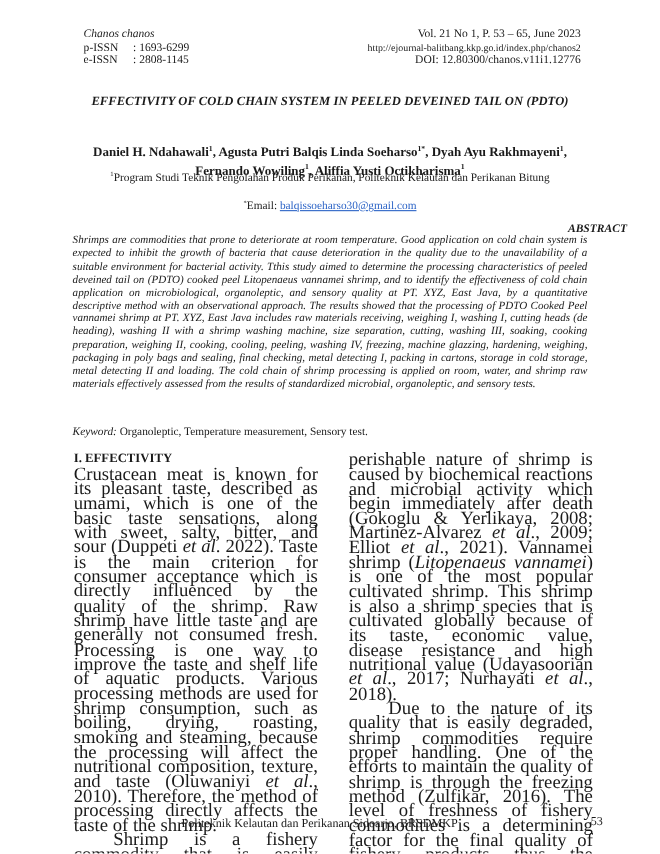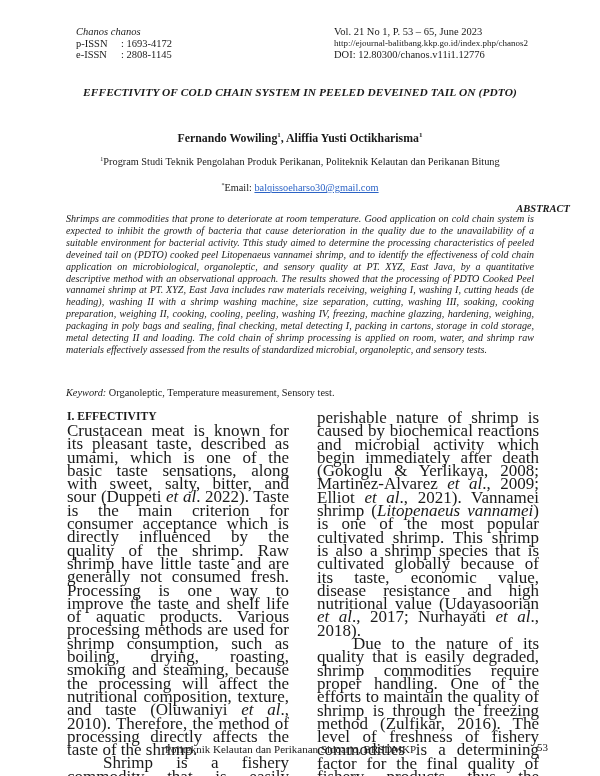--- a/index.html
+++ b/index.html
@@ -3,21 +3,21 @@
 <meta charset="utf-8">
 <style>
   html, body { margin:0; padding:0; background:#ffffff; }
   body { width:600px; height:776px; position:relative; overflow:hidden;
          font-family:"Liberation Serif","DejaVu Serif",serif; color:#1a1a1a; }
   .abs { position:absolute; }
   .hdr { font-size:10.5px; line-height:11.5px; }
   .hdr-left { left:76px; top:26px; }
   .hdr-left .j { font-style:italic; }
   .hdr-left .row span.k { display:inline-block; width:45px; }
-  .hdr-right { right:72px; top:26px; text-align:left;margin-left:24px; }
+  .hdr-right { right:72px; top:26px; text-align:right;margin-left:24px; }
   .hdr-right .url { font-size:9px; }
   .title { left:40px; width:520px; top:85px; text-align:center; font-weight:bold; font-style:italic;
            font-size:11.4px; line-height:14px; letter-spacing:0.1px; }
   .authors { left:30px; width:540px; top:128px; text-align:center; font-weight:bold; font-size:11.8px; line-height:14px; }
   .authors sup { font-size:7px; }
   .affil { left:30px; width:540px; top:156px; text-align:center; font-size:10.3px; }
   .affil sup { font-size:6px; }
   .email { left:30px; width:540px; top:182px; text-align:center; font-size:10.3px; }
   .email sup { font-size:6px; }
   .email a { color:#2b63c6; text-decoration:underline; }
@@ -32,35 +32,40 @@
   .col p { margin:0; }
   .col .ind { text-indent:36px; }
   .foot { left:165px; top:743px; font-size:11px; }
   .pgn { left:537px; top:741px; font-size:11px; }
 </style>
 </head>
 <body>
 
 <div class="abs hdr hdr-left">
   <div class="j">Chanos chanos</div>
-  <div class="row"><span class="k">p-ISSN</span><span>: 1693-4172</span></div>
+  <div class="row"><span class="k">p-ISSN</span><span>: 1693-6299</span></div>
   <div class="row"><span class="k">e-ISSN</span><span>: 2808-1145</span></div>
 </div>
 
 <div class="abs hdr hdr-right">
   <div>Vol. 21 No 1, P. 53 – 65, June 2023</div>
   <div class="url">http://ejournal-balitbang.kkp.go.id/index.php/chanos2</div>
   <div>DOI: 12.80300/chanos.v11i1.12776</div>
 </div>
 
 <div class="abs title">
   <div>EFFECTIVITY OF COLD CHAIN SYSTEM IN PEELED DEVEINED TAIL ON (PDTO)</div>
 </div>
 
 <div class="abs authors">
+  <div>
+    <span>Daniel H. Ndahawali</span><sup>1</sup>,
+    <span>Agusta Putri Balqis Linda Soeharso</span><sup>1*</sup>,
+    <span>Dyah Ayu Rakhmayeni</span><sup>1</sup>,
+  </div>
   <div>
     <span>Fernando Wowiling</span><sup>1</sup>,
     <span>Aliffia Yusti Octikharisma</span><sup>1</sup>
   </div>
 </div>
 
 <div class="abs affil"><sup>1</sup><span>Program Studi Teknik Pengolahan Produk Perikanan, Politeknik Kelautan dan Perikanan Bitung</span></div>
 
 <div class="abs email"><sup>*</sup><span>Email: </span><a>balqissoeharso30@gmail.com</a></div>
 

